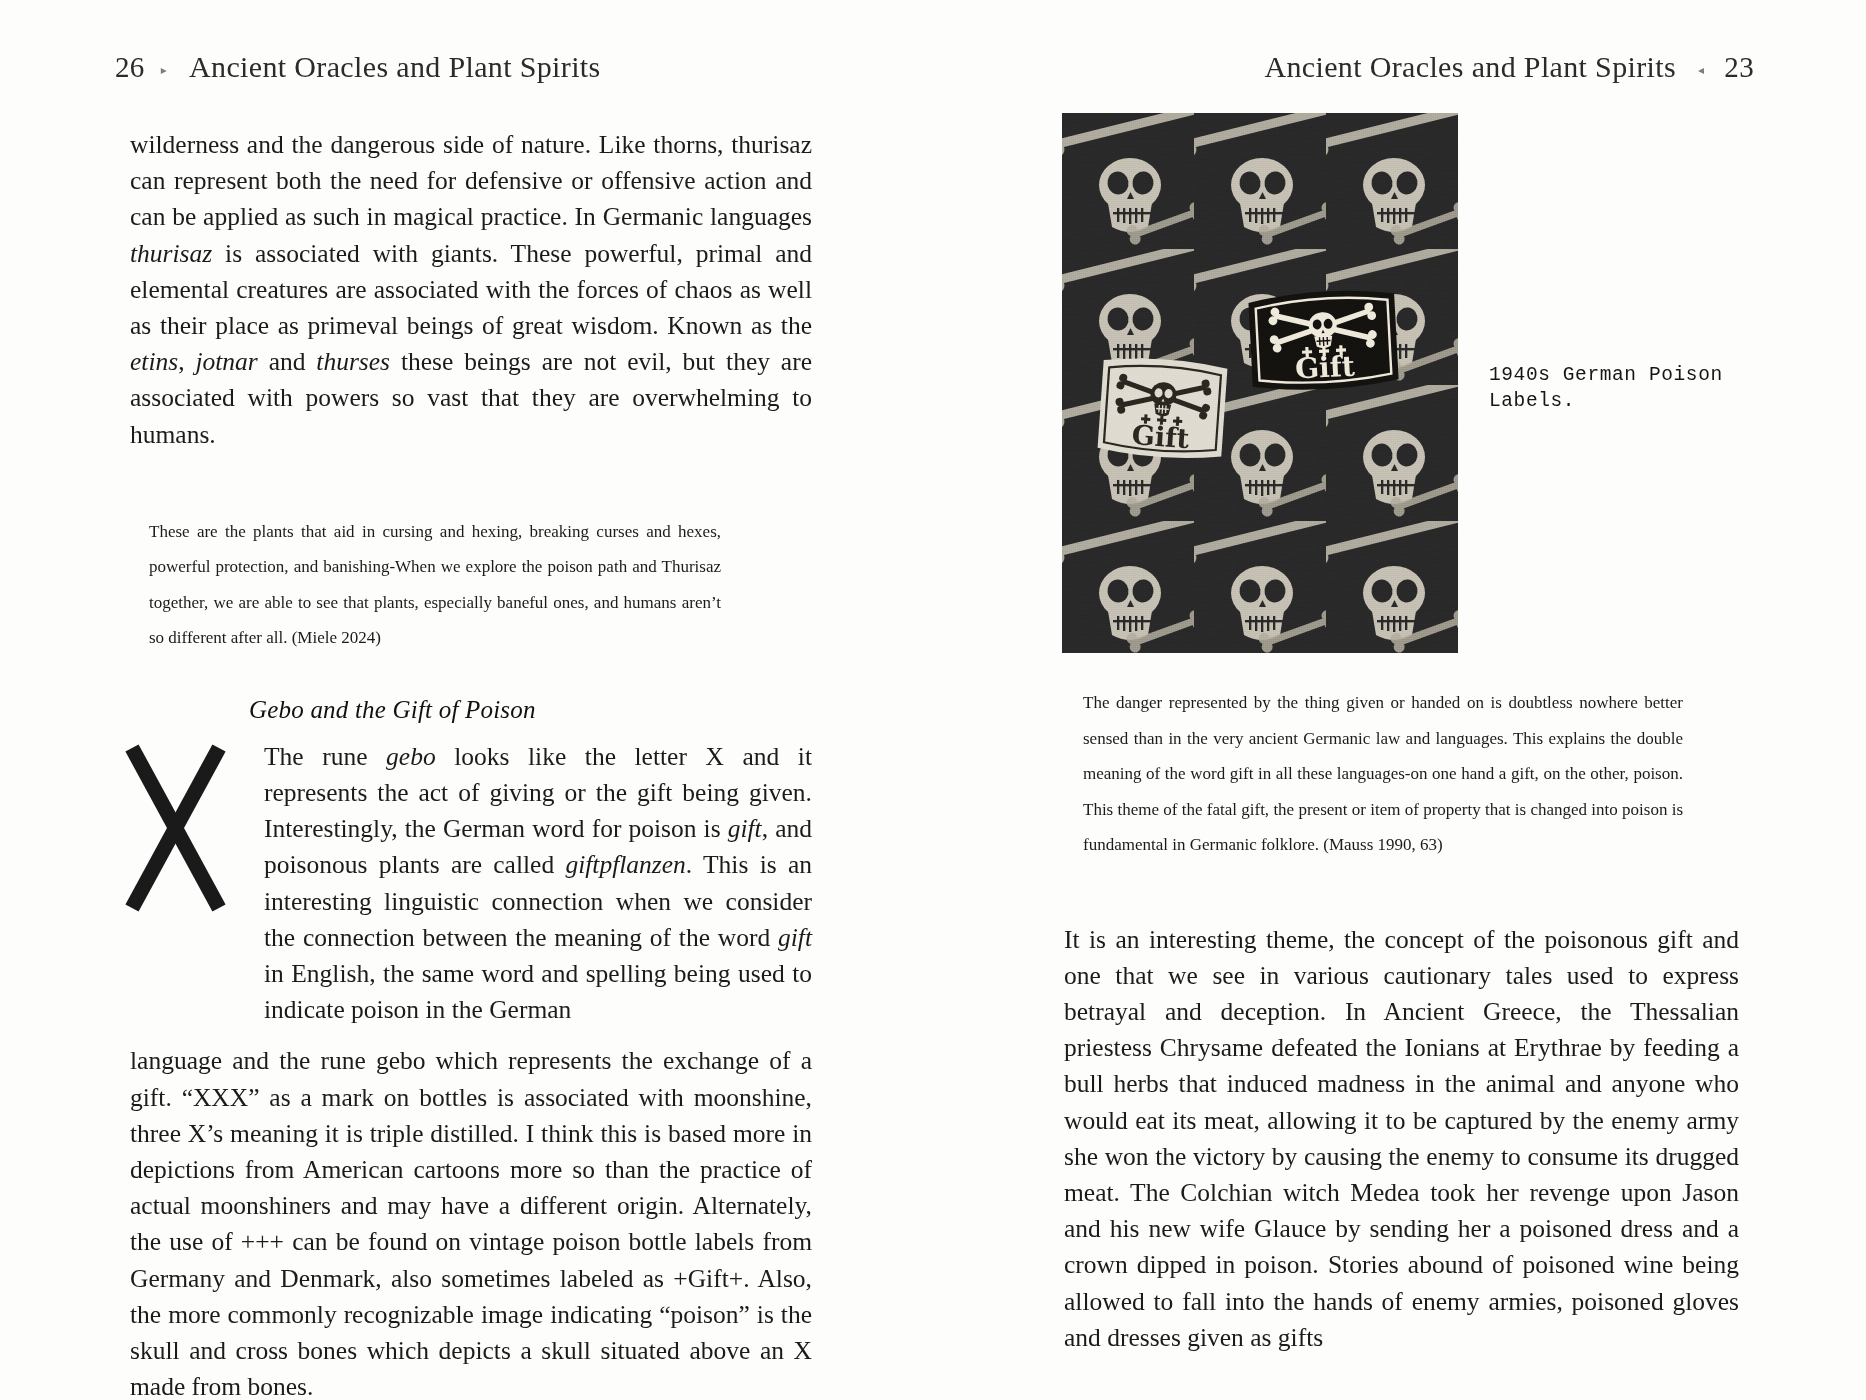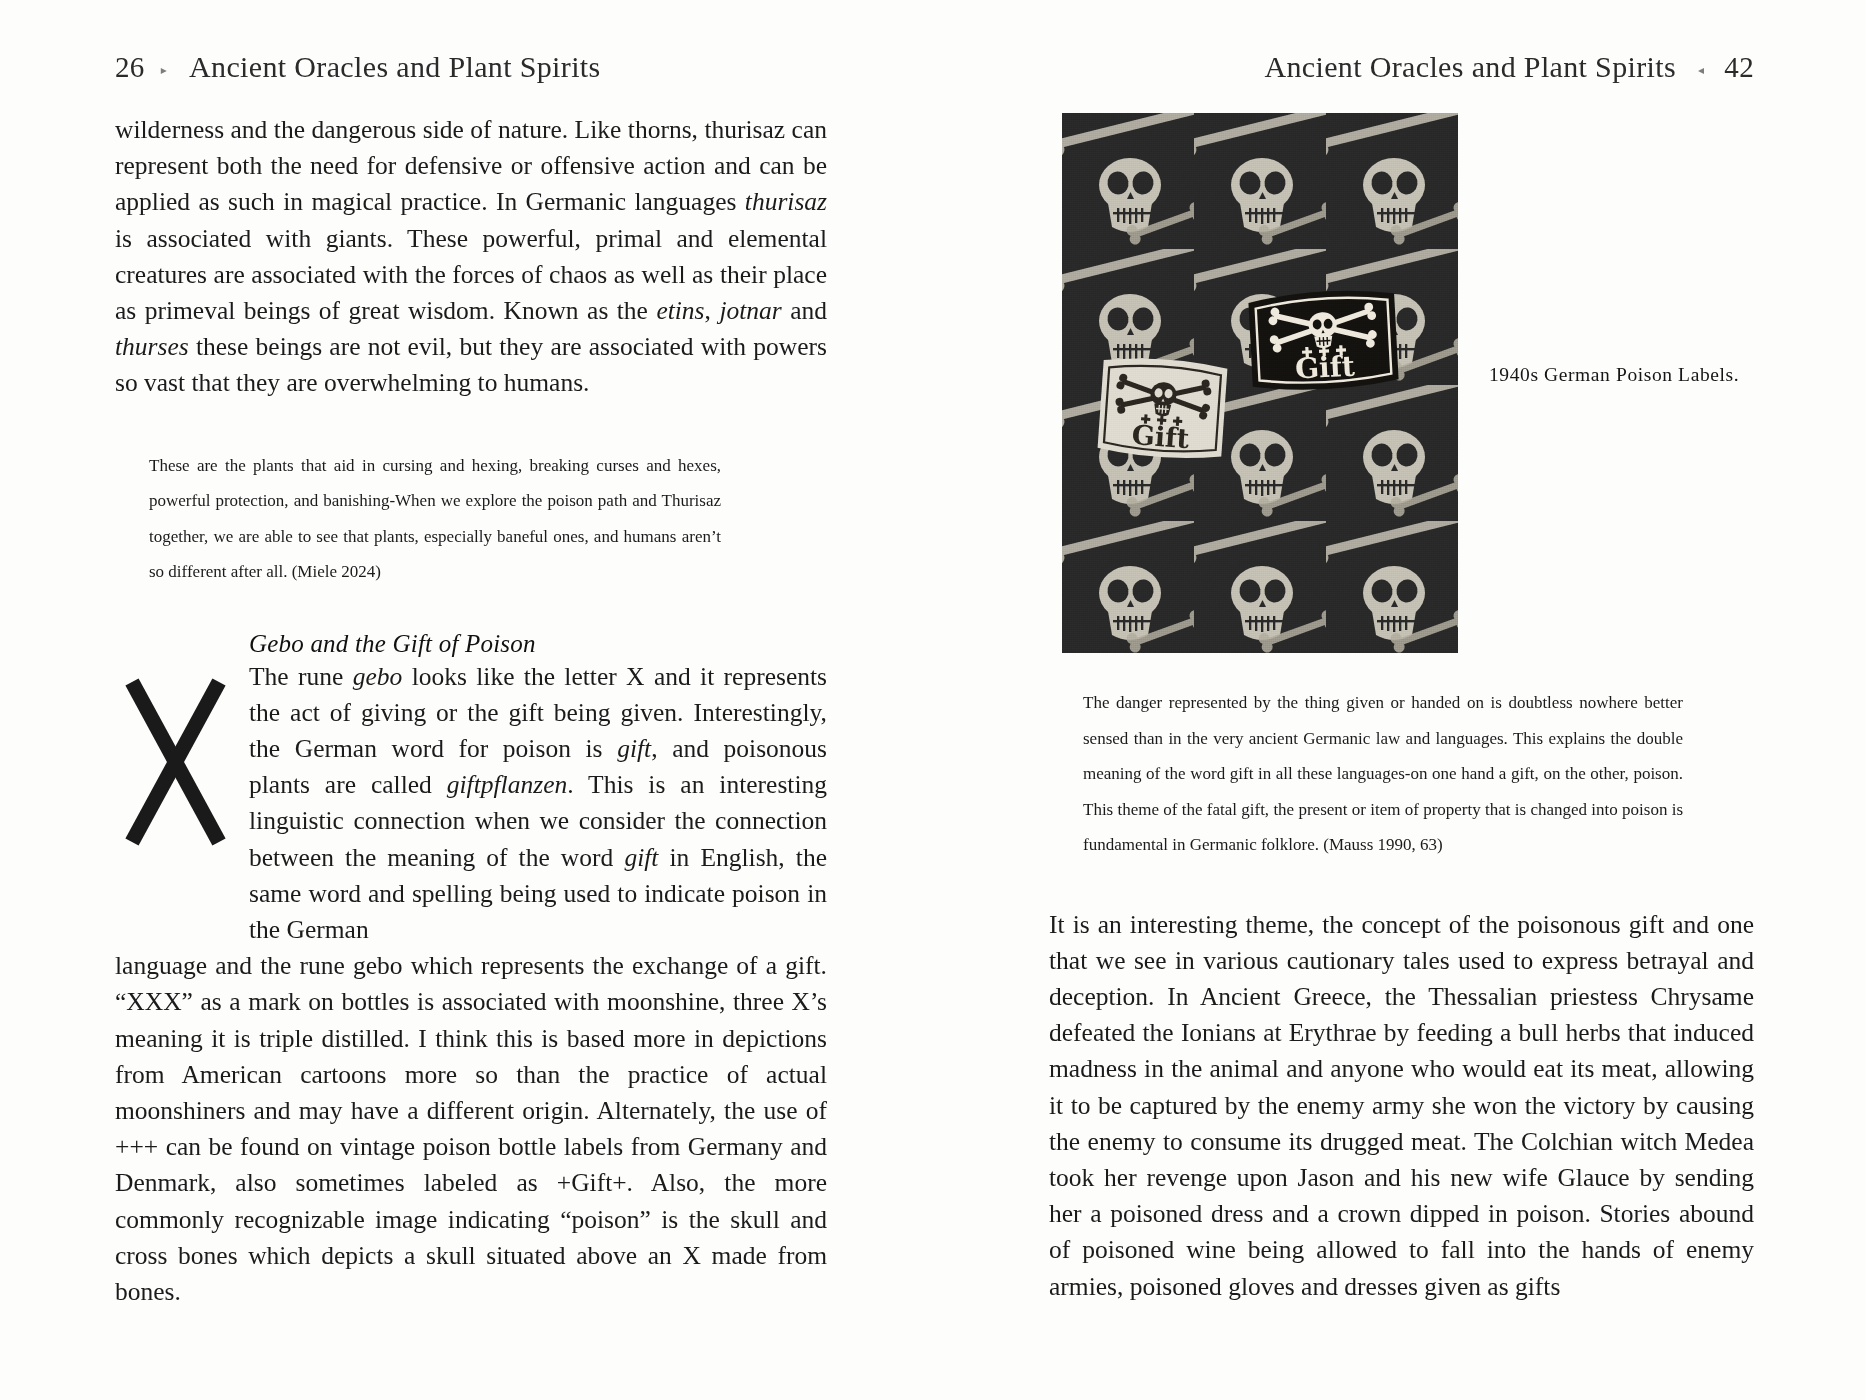--- a/index.html
+++ b/index.html
@@ -67,21 +67,21 @@
     position: absolute;
     left: 115px;
     right: 106px;
   }
   .page-right .body-col {
     left: 116px;
     right: 112px;
   }
 
   p.body {
-    margin: 0;
+    margin: 15px;
     font-size: 25.5px;
     line-height: 36.2px;
     text-align: justify;
     text-justify: inter-word;
     hyphens: none;
     color: #1b1b1b;
   }
 
   .quote {
     font-size: 17px;
@@ -153,21 +153,21 @@
       repeating-linear-gradient(0deg, rgba(255,255,255,0.10) 0 1px, rgba(0,0,0,0.10) 1px 2px),
       repeating-linear-gradient(90deg, rgba(255,255,255,0.08) 0 1px, rgba(0,0,0,0.08) 1px 2px);
     pointer-events: none;
   }
 
   .figure-caption {
     position: absolute;
     left: 1489px;
     top: 362px;
     width: 330px;
-    font-family: Liberation Serif, serif;
+    font-family: Liberation Mono, monospace;
     font-size: 19.5px;
     letter-spacing: 0.6px;
     color: #161616;
     line-height: 26px;
   }
 
   
 </style>
 </head>
 <body>
@@ -213,21 +213,21 @@
       </div>
 
     </div>
   </div>
 
   <div class="page page-right">
 
     <div class="running-head right">
       <span class="head-title">Ancient Oracles and Plant Spirits</span>
       <span class="head-marker">◂</span>
-      <span class="folio">42</span>
+      <span class="folio">23</span>
     </div>
 
     <div class="body-col" style="top: 685px;">
       <blockquote class="quote" style="margin: 0 0 0 34px; width: 600px;">The danger represented by the thing given or handed on is doubtless nowhere better sensed than in the very ancient Germanic law and languages. This explains the double meaning of the word gift in all these languages-on one hand a gift, on the other, poison. This theme of the fatal gift, the present or item of property that is changed into poison is fundamental in Germanic folklore. (Mauss 1990, 63)</blockquote>
 
       <div style="height: 44px;"></div>
 
       <p class="body">It is an interesting theme, the concept of the poisonous gift and one that we see in various cautionary tales used to express betrayal and deception. In Ancient Greece, the Thessalian priestess Chrysame defeated the Ionians at Erythrae by feeding a bull herbs that induced madness in the animal and anyone who would eat its meat, allowing it to be captured by the enemy army she won the victory by causing the enemy to consume its drugged meat. The Colchian witch Medea took her revenge upon Jason and his new wife Glauce by sending her a poisoned dress and a crown dipped in poison. Stories abound of poisoned wine being allowed to fall into the hands of enemy armies, poisoned gloves and dresses given as gifts</p>
     </div>
   </div>

